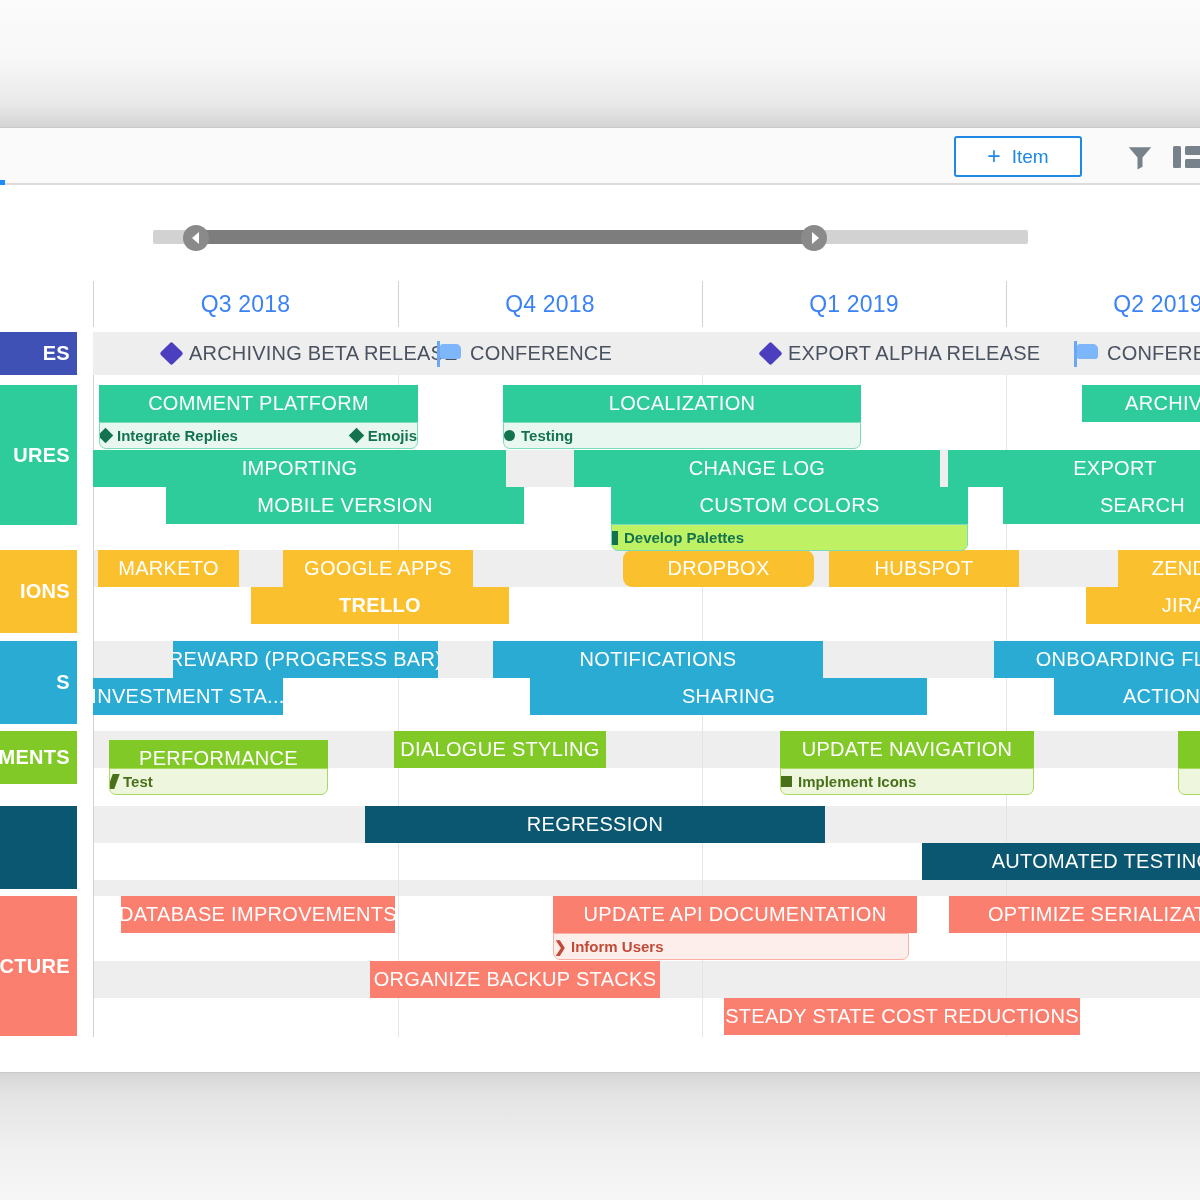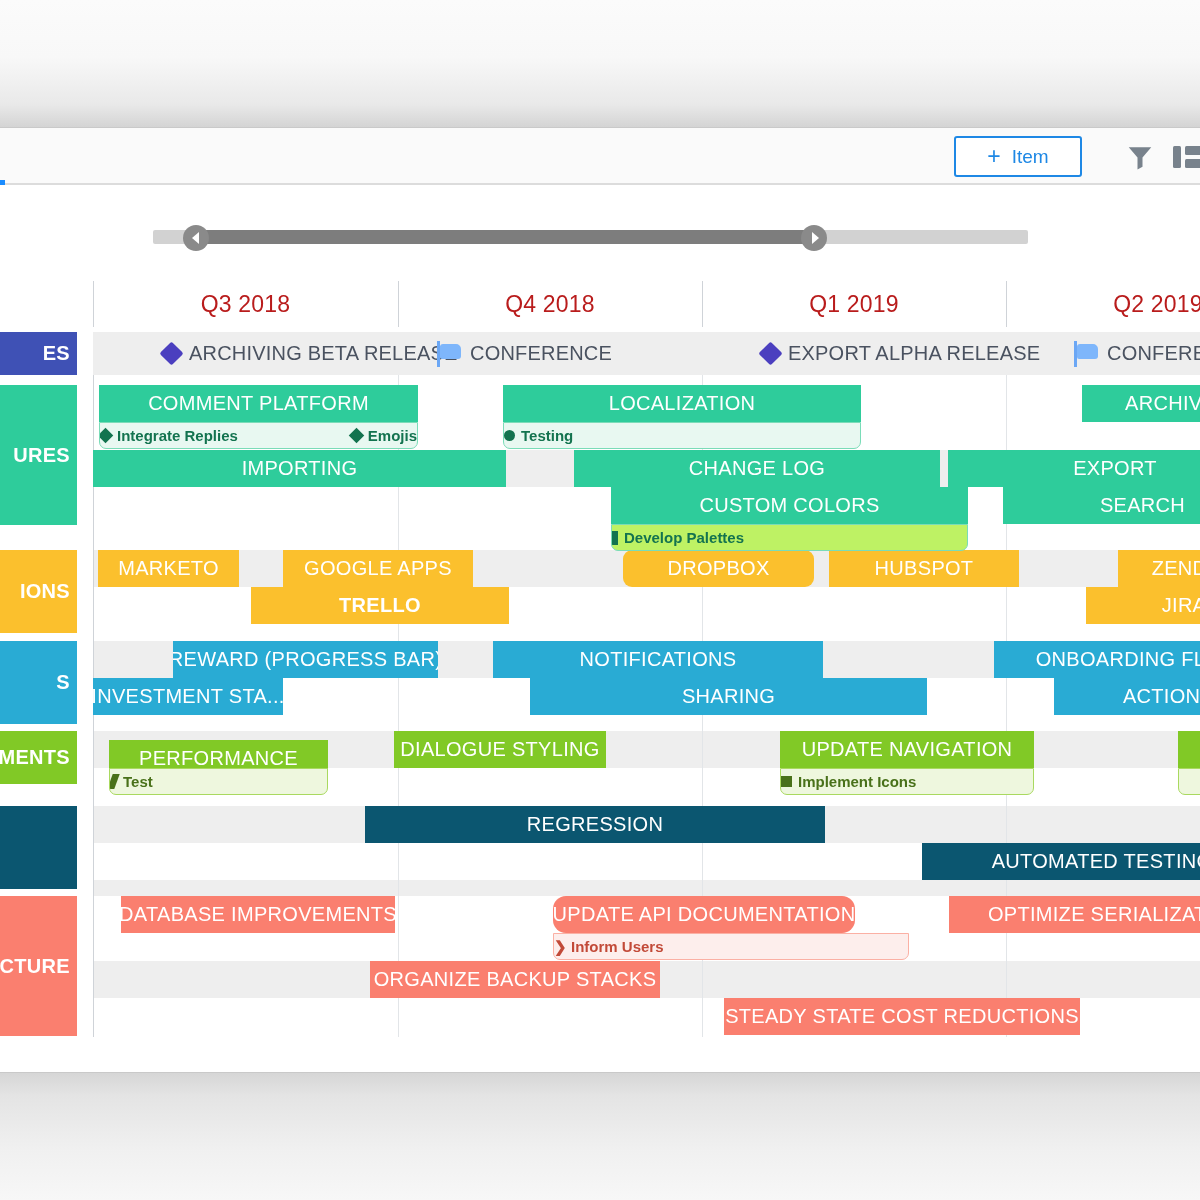--- a/index.html
+++ b/index.html
@@ -74,21 +74,21 @@
     width:0;height:0;border-top:6px solid transparent;border-bottom:6px solid transparent;
   }
   .range-handle.left .arr  { border-right:7px solid #ffffff; margin-right:2px; }
   .range-handle.right .arr { border-left:7px solid #ffffff;  margin-left:2px; }
 
   
   .tl-header { position:absolute; left:0; top:276px; width:1200px; height:56px; }
   .tl-header .q {
     position:absolute; top:0; height:56px;
     display:flex; align-items:center; justify-content:center;
-    font-size:23px; color:#b91c1c; letter-spacing:.2px;
+    font-size:23px; color:#3b82f6; letter-spacing:.2px;
   }
   .tl-header .qtick {
     position:absolute; top:5px; width:1px; height:46px; background:#cfd3d8;
   }
 
   
   .gantt { position:absolute; left:0; top:332px; width:1200px; height:705px; }
   .lane-left { position:absolute; left:0; top:0; width:77px; height:705px; }
   .grid-area { position:absolute; left:93px; top:0; width:1107px; height:705px; overflow:hidden; }
   .vline { position:absolute; top:0; width:1px; height:705px; background:#e2e5e8; }
@@ -260,20 +260,21 @@
             <span class="flag"></span>
           </span>
           <span>CONFERENCE</span>
         </div>
         <div class="bar" style="left: 6px; width: 319px; top: 53px; background: rgb(46, 204, 155);">COMMENT PLATFORM</div>
         <div class="bar" style="left: 410px; width: 358px; top: 53px; background: rgb(46, 204, 155);">LOCALIZATION</div>
         <div class="bar" style="left: 989px; width: 200px; top: 53px; background: rgb(46, 204, 155);">ARCHIVING</div>
         <div class="bar" style="left: 0px; width: 413px; top: 118px; background: rgb(46, 204, 155);">IMPORTING</div>
         <div class="bar" style="left: 481px; width: 366px; top: 118px; background: rgb(46, 204, 155);">CHANGE LOG</div>
         <div class="bar" style="left: 855px; width: 334px; top: 118px; background: rgb(46, 204, 155);">EXPORT</div>
+        <div class="bar" style="left: 73px; width: 358px; top: 155px; background: rgb(46, 204, 155);">MOBILE VERSION</div>
         <div class="bar" style="left: 518px; width: 357px; top: 155px; background: rgb(46, 204, 155);">CUSTOM COLORS</div>
         <div class="bar" style="left: 910px; width: 279px; top: 155px; background: rgb(46, 204, 155);">SEARCH</div>
         <div class="bar" style="left: 5px; width: 141px; top: 218px; background: rgb(251, 192, 45);">MARKETO</div>
         <div class="bar" style="left: 190px; width: 190px; top: 218px; background: rgb(251, 192, 45);">GOOGLE APPS</div>
         <div class="bar" style="left: 530px; width: 191px; top: 218px; background: rgb(251, 192, 45); border-radius: 9px;">DROPBOX</div>
         <div class="bar" style="left: 736px; width: 190px; top: 218px; background: rgb(251, 192, 45);">HUBSPOT</div>
         <div class="bar" style="left: 1025px; width: 164px; top: 218px; background: rgb(251, 192, 45);">ZENDESK</div>
         <div class="bar" style="left: 158px; width: 258px; top: 255px; background: rgb(251, 192, 45); font-weight: bold;">TRELLO</div>
         <div class="bar" style="left: 993px; width: 196px; top: 255px; background: rgb(251, 192, 45);">JIRA</div>
         <div class="bar" style="left: 80px; width: 265px; top: 309px; background: rgb(41, 171, 212);">REWARD (PROGRESS BAR)</div>
@@ -282,21 +283,21 @@
         <div class="bar" style="left: 0px; width: 190px; top: 346px; background: rgb(41, 171, 212);">INVESTMENT STA...</div>
         <div class="bar" style="left: 437px; width: 397px; top: 346px; background: rgb(41, 171, 212);">SHARING</div>
         <div class="bar" style="left: 961px; width: 228px; top: 346px; background: rgb(41, 171, 212);">ACTION (</div>
         <div class="bar" style="left: 16px; width: 219px; top: 408px; background: rgb(129, 201, 38);">PERFORMANCE</div>
         <div class="bar" style="left: 301px; width: 212px; top: 399px; background: rgb(129, 201, 38);">DIALOGUE STYLING</div>
         <div class="bar" style="left: 687px; width: 254px; top: 399px; background: rgb(129, 201, 38);">UPDATE NAVIGATION</div>
         <div class="bar" style="left: 1085px; width: 104px; top: 399px; background: rgb(129, 201, 38);"></div>
         <div class="bar" style="left: 272px; width: 460px; top: 474px; background: rgb(11, 86, 112);">REGRESSION</div>
         <div class="bar" style="left: 829px; width: 360px; top: 511px; background: rgb(11, 86, 112);">AUTOMATED TESTING</div>
         <div class="bar" style="left: 28px; width: 274px; top: 564px; background: rgb(250, 127, 111);">DATABASE IMPROVEMENTS</div>
-        <div class="bar" style="left: 460px; width: 302px; top: 564px; background: rgb(250, 127, 111); border-radius: 13px;">UPDATE API DOCUMENTATION</div>
+        <div class="bar" style="left: 460px; width: 364px; top: 564px; background: rgb(250, 127, 111);">UPDATE API DOCUMENTATION</div>
         <div class="bar" style="left: 856px; width: 333px; top: 564px; background: rgb(250, 127, 111);">OPTIMIZE SERIALIZATION</div>
         <div class="bar" style="left: 277px; width: 290px; top: 629px; background: rgb(250, 127, 111);">ORGANIZE BACKUP STACKS</div>
         <div class="bar" style="left: 631px; width: 356px; top: 666px; background: rgb(250, 127, 111);">STEADY STATE COST REDUCTIONS</div>
         <div class="sub" style="left: 6px; width: 319px; top: 90px; background: rgb(232, 248, 241); border-color: rgb(122, 220, 184); color: rgb(19, 115, 79);">
           <span class="chip">
             <span class="mk diamond-s" style="background: rgb(19, 115, 79);"></span>
             <span>Integrate Replies</span>
           </span>
           <span class="chip">
             <span class="mk diamond-s" style="background: rgb(19, 115, 79);"></span>

